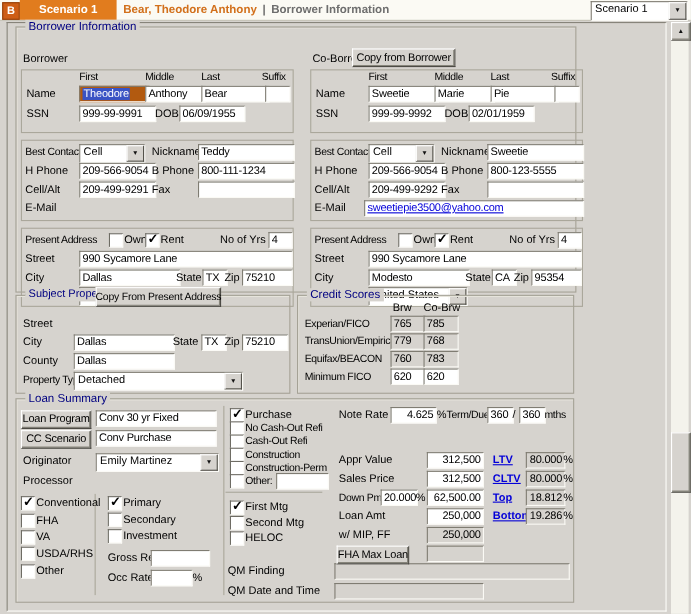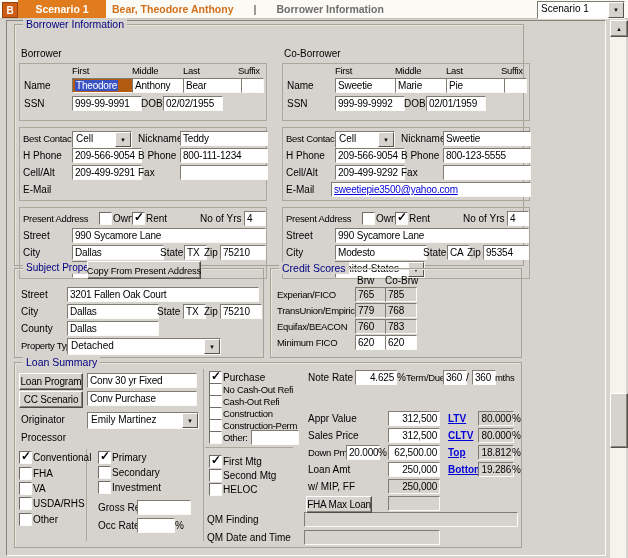--- a/index.html
+++ b/index.html
@@ -38,21 +38,21 @@
       border-right:1px solid #55534c;border-bottom:1px solid #55534c;
       display:flex;align-items:center;justify-content:center;font-size:6px;color:#111}
   .lnk{color:#0400d8;text-decoration:underline;cursor:pointer}
   .vline{position:absolute;width:1px;background:#aaa79b}
   .hline{position:absolute;height:1px;background:#aaa79b}
   #titlebar{position:absolute;left:0;top:0;width:628px;height:18px;background:#fbfaf4;border-bottom:1px solid #c3c0b4}
   #bicon{position:absolute;left:2px;top:2px;width:14px;height:14px;background:#ce5d16;border:1px solid #93400c;
          color:#fff;font-weight:700;font-size:10px;display:flex;align-items:center;justify-content:center}
   #tab{position:absolute;left:18px;top:0;width:88px;height:18px;background:#e17c1e;color:#fff;
        font-weight:700;font-size:10.5px;display:flex;align-items:center;justify-content:center}
-  #tbtext{position:absolute;left:112px;top:0;height:18px;display:flex;align-items:center;gap:20px;
+  #tbtext{position:absolute;left:112px;top:0;height:18px;display:flex;align-items:center;gap:5px;
        font-weight:700;font-size:10.5px}
   #tbtext .nm{color:#d2701c}
   #tbtext .gy{color:#6e6e6e}
   #outerpanel{position:absolute;left:6px;top:20px;width:598px;height:534px;
        border-top:1px solid #87847a;border-left:1px solid #87847a;
        border-bottom:1px solid #fdfdf9;border-right:1px solid #fdfdf9}
   #sb{position:absolute;left:610px;top:20px;width:16px;height:538px;background:#f4f3ec}
   .sbtn{position:absolute;left:0;width:16px;height:15px;background:#d6d3ce;
        border-top:1px solid #fff;border-left:1px solid #fff;
        border-right:1px solid #55534c;border-bottom:1px solid #55534c;
@@ -93,21 +93,21 @@
       <span class="lbl sm" style="left:163px;top:1px">Last</span>
       <span class="lbl sm" style="left:218px;top:1px">Suffix</span>
       <span class="lbl" style="left:4px;top:16px">Name</span>
       <div class="fld hl" style="left:52px;top:14px;width:58px"><span class="sel">Theodore</span></div>
       <div class="fld" style="left:112px;top:14px;width:49px">Anthony</div>
       <div class="fld" style="left:163px;top:14px;width:56px">Bear</div>
       <div class="fld" style="left:221px;top:14px;width:17px"></div>
       <span class="lbl" style="left:4px;top:34px">SSN</span>
       <div class="fld" style="left:52px;top:32px;width:64px">999-99-9991</div>
       <span class="lbl" style="left:121px;top:34px">DOB</span>
-      <div class="fld" style="left:143px;top:32px;width:54px">02/02/1955</div>
+      <div class="fld" style="left:143px;top:32px;width:54px">06/09/1955</div>
     </div>
     <div class="sub" style="left:0;top:86px;width:246px;height:72px">
       <span class="lbl sm" style="left:3px;top:5px">Best Contact</span>
       <div class="dd" style="left:52px;top:3px;width:58px">
         <span class="val">Cell</span>
         <span class="arw">▼</span>
       </div>
       <span class="lbl" style="left:118px;top:5px">Nickname</span>
       <div class="fld" style="left:160px;top:3px;width:82px">Teddy</div>
       <span class="lbl" style="left:3px;top:22px">H Phone</span>
@@ -139,20 +139,21 @@
       <span class="lbl" style="left:3px;top:55px">Country</span>
       <div class="dd" style="left:52px;top:53px;width:88px">
         <span class="val">United States</span>
         <span class="arw">▼</span>
       </div>
     </div>
   </div>
 
   <div class="half" style="left:267px">
     <span class="lbl" style="left:2px;top:7px">Co-Borrower</span>
+    <div class="btn" style="left:38px;top:3px;width:92px;height:15px">Copy from Borrower</div>
     <div class="sub" style="left:0;top:22px;width:246px;height:56px">
       <span class="lbl sm" style="left:52px;top:1px">First</span>
       <span class="lbl sm" style="left:112px;top:1px">Middle</span>
       <span class="lbl sm" style="left:163px;top:1px">Last</span>
       <span class="lbl sm" style="left:218px;top:1px">Suffix</span>
       <span class="lbl" style="left:4px;top:16px">Name</span>
       <div class="fld" style="left:52px;top:14px;width:58px">Sweetie</div>
       <div class="fld" style="left:112px;top:14px;width:49px">Marie</div>
       <div class="fld" style="left:163px;top:14px;width:56px">Pie</div>
       <div class="fld" style="left:221px;top:14px;width:17px"></div>
@@ -202,21 +203,20 @@
         <span class="arw">▼</span>
       </div>
     </div>
   </div>
 </div>
 
 <div class="grp" style="left:14px;top:268px;width:248px;height:88px">
   <span class="cap" style="font-size:10px">Subject Property</span>
   <div class="btn" style="left:72px;top:-8px;width:112px;height:16px;font-size:9.5px">Copy From Present Address</div>
   <span class="lbl" style="left:6px;top:20px">Street</span>
-  <div class="fld" style="left:52px;top:18px;width:186px">3201 Fallen Oak Court</div>
   <span class="lbl" style="left:6px;top:37px">City</span>
   <div class="fld" style="left:52px;top:35px;width:86px">Dallas</div>
   <span class="lbl" style="left:142px;top:37px">State</span>
   <div class="fld" style="left:168px;top:35px;width:17px">TX</div>
   <span class="lbl" style="left:189px;top:37px">Zip</span>
   <div class="fld" style="left:205px;top:35px;width:36px">75210</div>
   <span class="lbl" style="left:6px;top:54px">County</span>
   <div class="fld" style="left:52px;top:52px;width:86px">Dallas</div>
   <span class="lbl sm" style="left:6px;top:71px">Property Type</span>
   <div class="dd" style="left:52px;top:69px;width:152px">

